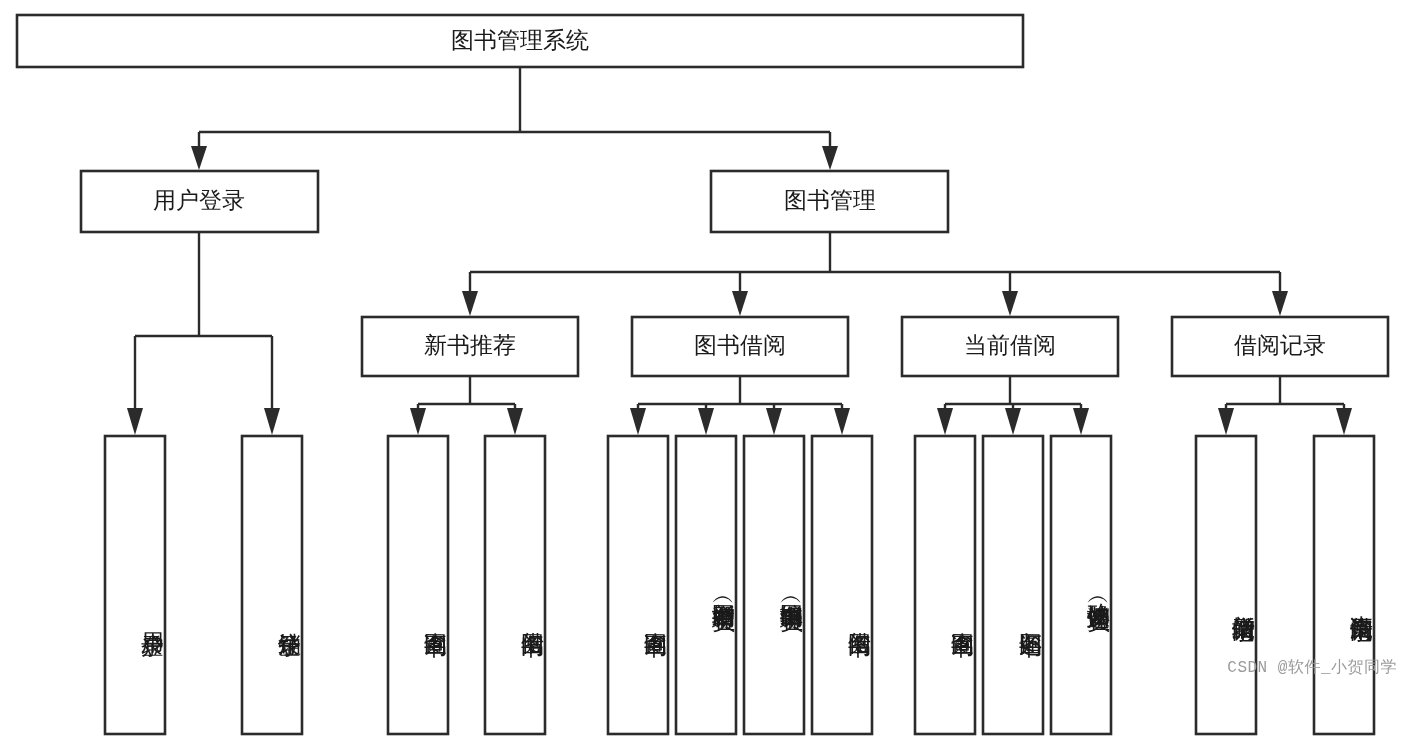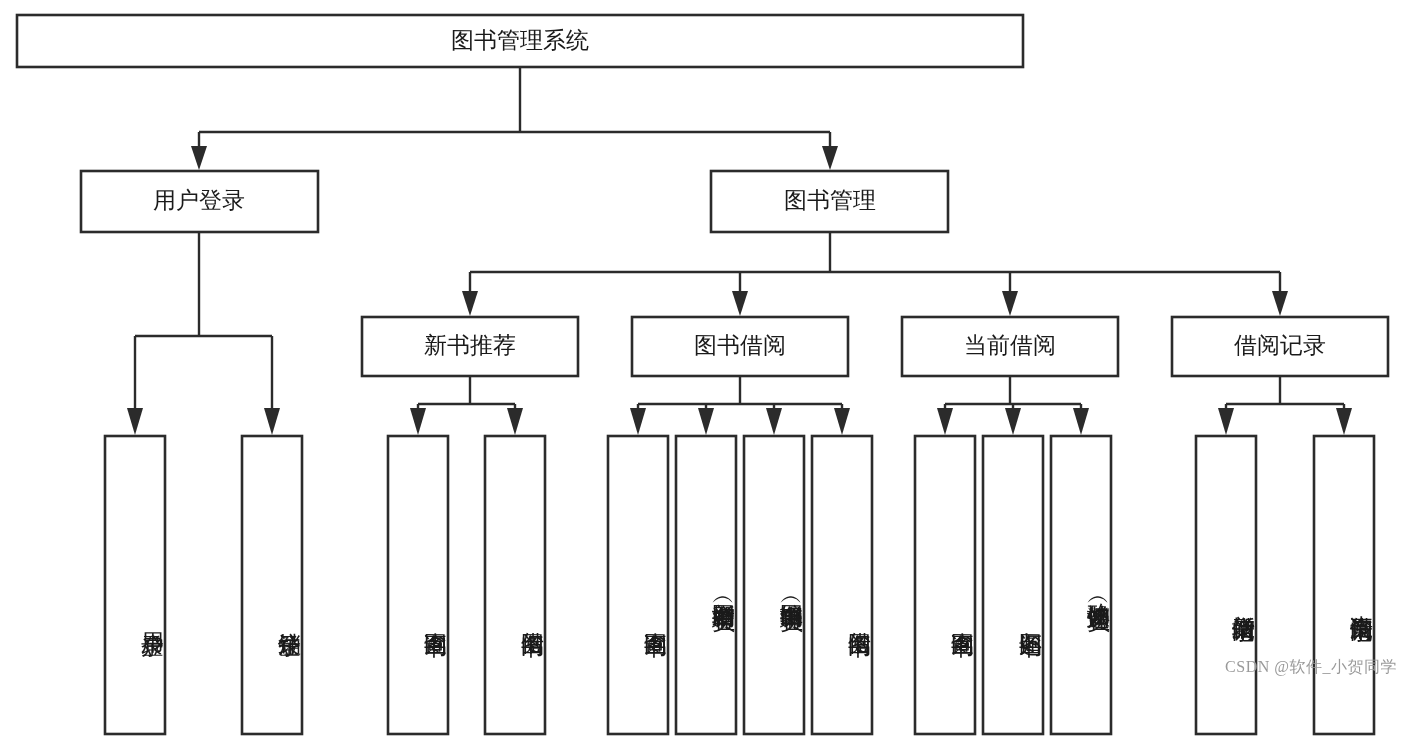--- a/index.html
+++ b/index.html
@@ -65,21 +65,21 @@
     text-align: center;
     display: flex;
     align-items: flex-start;
     justify-content: center;
     pointer-events: none;
   }
   .watermark {
     position: absolute;
     right: 8px;
     bottom: 6px;
-    font-family: Liberation Serif, serif;
+    font-family: Liberation Mono, monospace;
     font-size: 16px;
     color: #9a9a9a;
     white-space: nowrap;
     letter-spacing: 0.5px;
   }
 </style>
 </head>
 <body>
 
 <div id="diagram-root">

